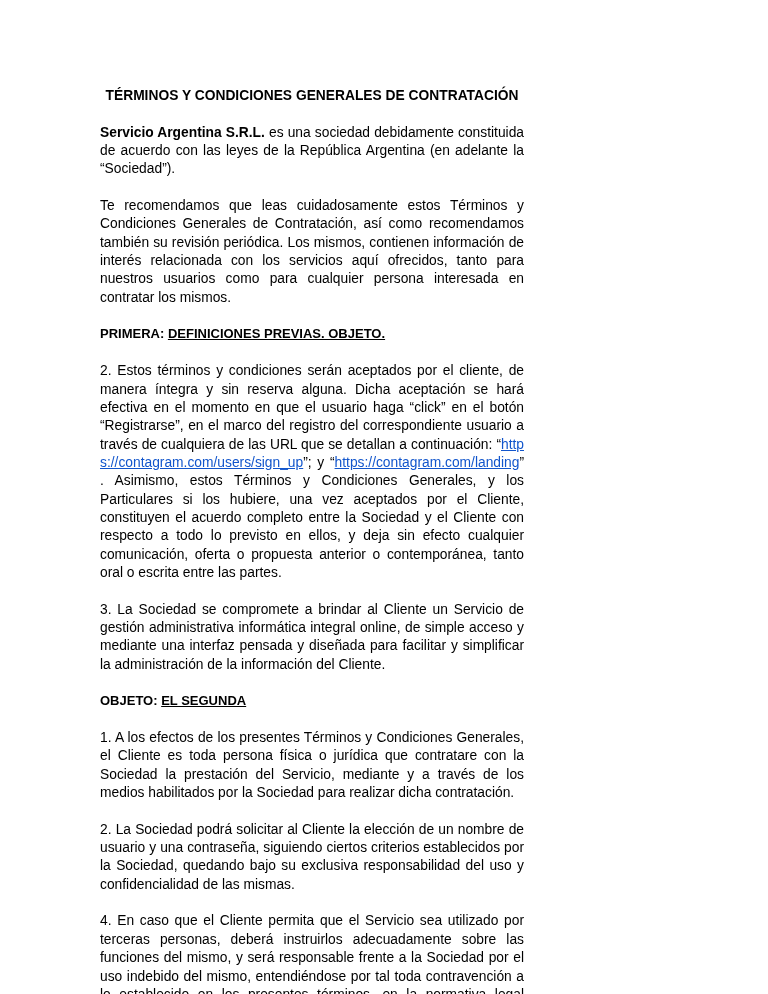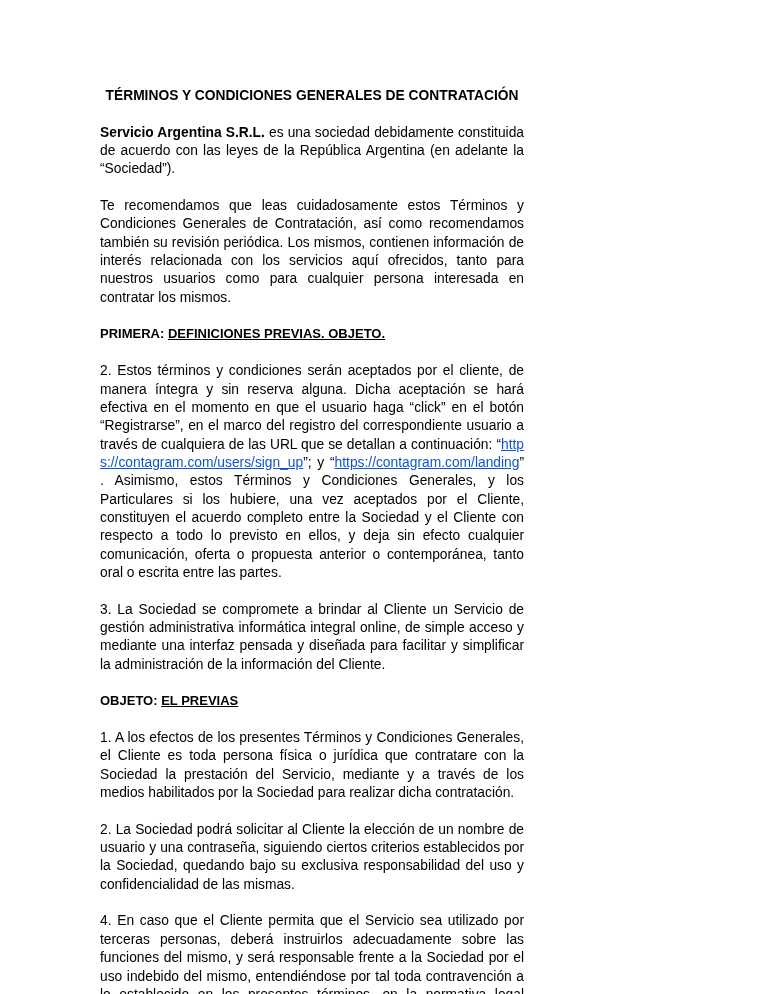--- a/index.html
+++ b/index.html
@@ -54,21 +54,21 @@
 
   <p class="para">Te recomendamos que leas cuidadosamente estos Términos y Condiciones Generales de Contratación, así como recomendamos también su revisión periódica. Los mismos, contienen información de interés relacionada con los servicios aquí ofrecidos, tanto para nuestros usuarios como para cualquier persona interesada en contratar los mismos.</p>
 
   <h2 class="section-heading"><span>PRIMERA: </span><span class="underlined">DEFINICIONES PREVIAS. OBJETO.</span></h2>
 
 
   <p class="para"><span>2. Estos términos y condiciones serán aceptados por el cliente, de manera íntegra y sin reserva alguna. Dicha aceptación se hará efectiva en el momento en que el usuario haga “click” en el botón “Registrarse”, en el marco del registro del correspondiente usuario a través de cualquiera de las URL que se detallan a continuación: “</span><a class="doc-link">https://contagram.com/users/sign_up</a><span>”; y “</span><a class="doc-link">https://contagram.com/landing</a><span>” . Asimismo, estos Términos y Condiciones Generales, y los Particulares si los hubiere, una vez aceptados por el Cliente, constituyen el acuerdo completo entre la Sociedad y el Cliente con respecto a todo lo previsto en ellos, y deja sin efecto cualquier comunicación, oferta o propuesta anterior o contemporánea, tanto oral o escrita entre las partes.</span></p>
 
   <p class="para">3. La Sociedad se compromete a brindar al Cliente un Servicio de gestión administrativa informática integral online, de simple acceso y mediante una interfaz pensada y diseñada para facilitar y simplificar la administración de la información del Cliente.</p>
 
-  <h2 class="section-heading"><span>OBJETO: </span><span class="underlined">EL PREVIAS</span></h2>
+  <h2 class="section-heading"><span>OBJETO: </span><span class="underlined">EL SEGUNDA</span></h2>
 
   <p class="para">1. A los efectos de los presentes Términos y Condiciones Generales, el Cliente es toda persona física o jurídica que contratare con la Sociedad la prestación del Servicio, mediante y a través de los medios habilitados por la Sociedad para realizar dicha contratación.</p>
 
 
   <p class="para">2. La Sociedad podrá solicitar al Cliente la elección de un nombre de usuario y una contraseña, siguiendo ciertos criterios establecidos por la Sociedad, quedando bajo su exclusiva responsabilidad del uso y confidencialidad de las mismas.</p>
 
   <p class="para">4. En caso que el Cliente permita que el Servicio sea utilizado por terceras personas, deberá instruirlos adecuadamente sobre las funciones del mismo, y será responsable frente a la Sociedad por el uso indebido del mismo, entendiéndose por tal toda contravención a lo establecido en los presentes términos, en la normativa legal vigente, la</p>
 
 </div>
 

